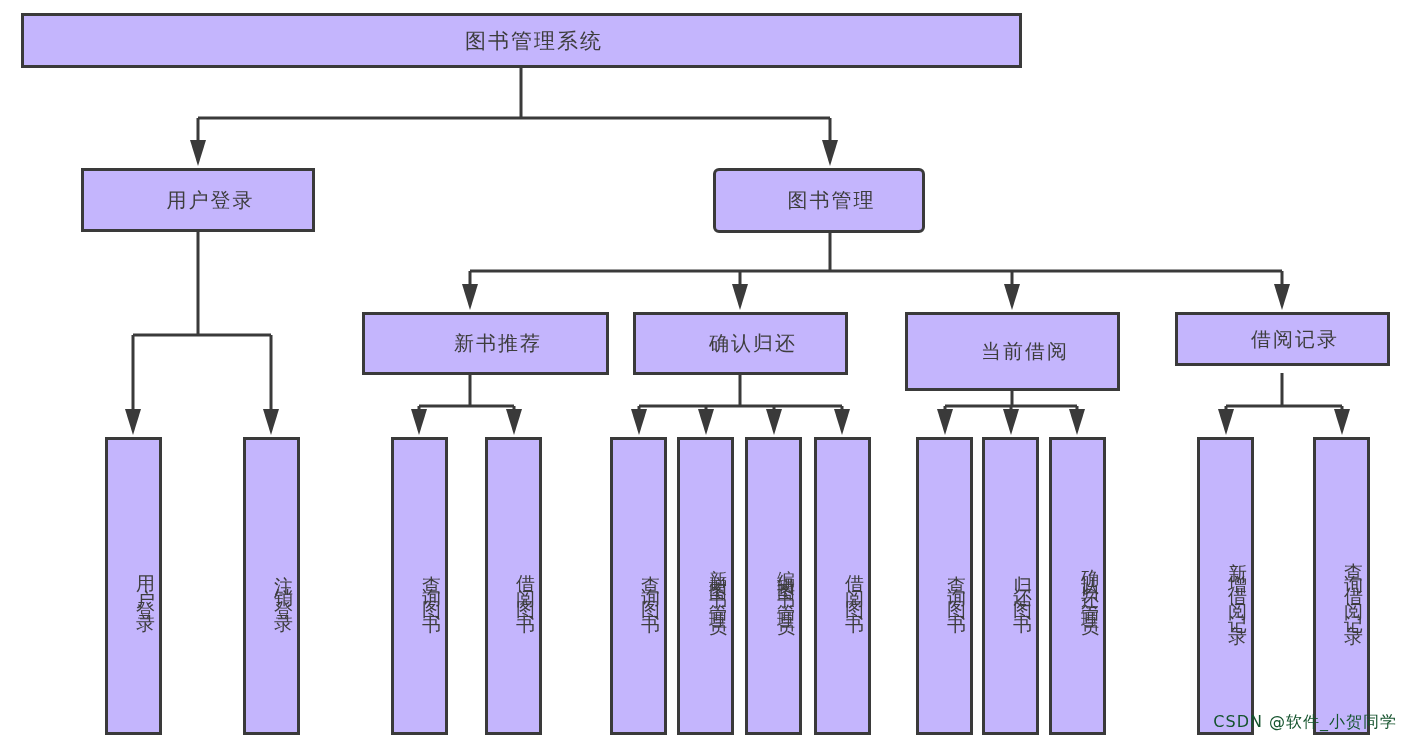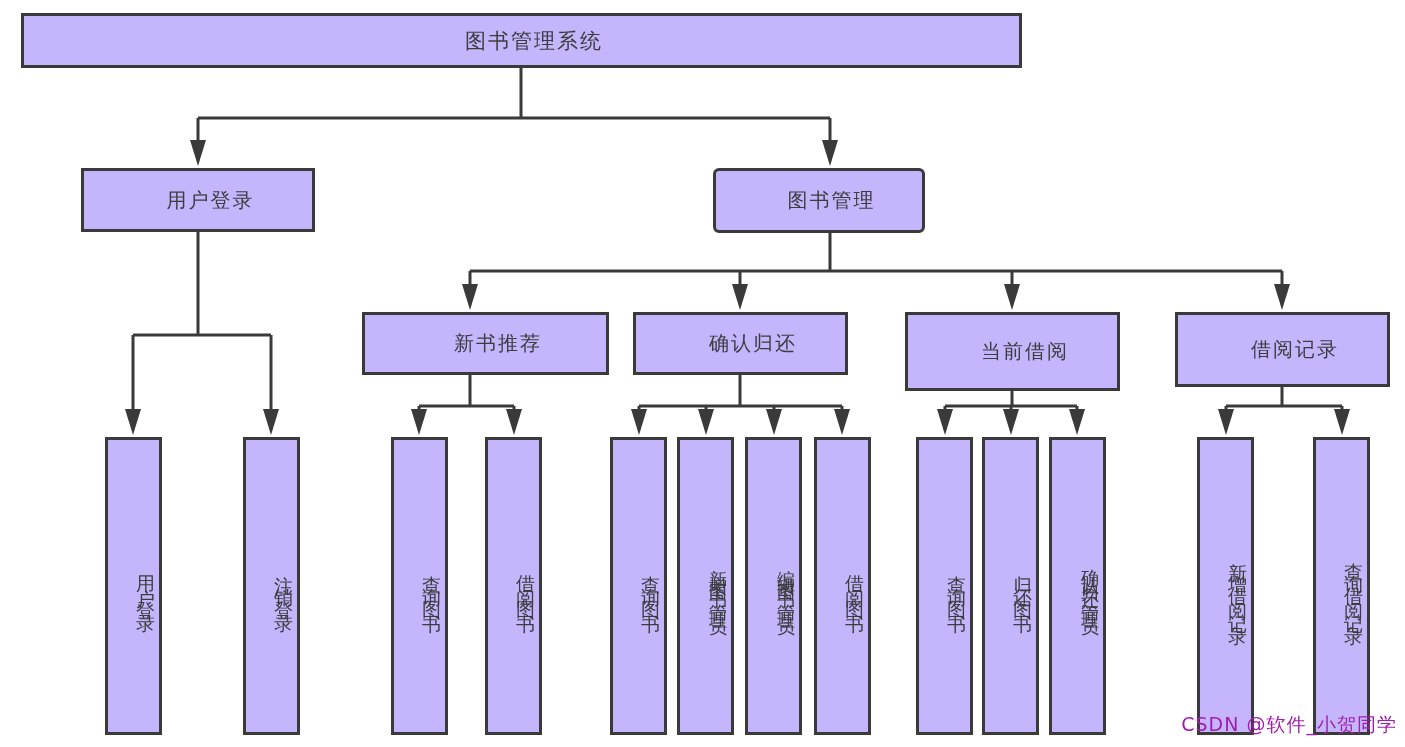--- a/index.html
+++ b/index.html
@@ -35,23 +35,23 @@
     text-orientation: mixed;
     letter-spacing: 13px;
     line-height: 1;
     display: block;
   }
   .vtext.tight { letter-spacing: 7px; font-size: 18px; }
   .watermark {
     position: absolute;
     right: 8px;
     top: 712px;
-    font-size: 19px;
+    font-size: 16px;
     letter-spacing: 1px;
-    color: #a21caf;
+    color: #14532d;
     white-space: nowrap;
   }
 </style>
 </head>
 <body>
 
 <div class="canvas">
 
   <svg class="connectors" viewBox="0 0 1405 747" fill="none" xmlns="http://www.w3.org/2000/svg">
     <g stroke="#3a3a3a" stroke-width="3" fill="#3a3a3a">
@@ -92,21 +92,21 @@
   </svg>
 
   <div class="node h root" style="left:21px; top:13px; width:1001px; height:55px;">图书管理系统</div>
 
   <div class="node h" style="left:81px; top:168px; width:234px; height:64px;">用户登录</div>
   <div class="node h" style="left:713px; top:168px; width:212px; height:65px;border-radius:6px;">图书管理</div>
 
   <div class="node h" style="left:362px; top:312px; width:247px; height:63px;">新书推荐</div>
   <div class="node h" style="left:633px; top:312px; width:215px; height:63px;">确认归还</div>
   <div class="node h" style="left:905px; top:312px; width:215px; height:79px;">当前借阅</div>
-  <div class="node h" style="left:1175px; top:312px; width:215px; height:75px;">借阅记录</div>
+  <div class="node h" style="left:1175px; top:312px; width:215px; height:54px;">借阅记录</div>
 
   <div class="node leaf" style="left:105px; top:437px; width:57px; height:298px;">
     <span class="vtext">用户登录</span>
   </div>
   <div class="node leaf" style="left:243px; top:437px; width:57px; height:298px;">
     <span class="vtext">注销登录</span>
   </div>
 
   <div class="node leaf" style="left:391px; top:437px; width:57px; height:298px;">
     <span class="vtext">查询图书</span>

